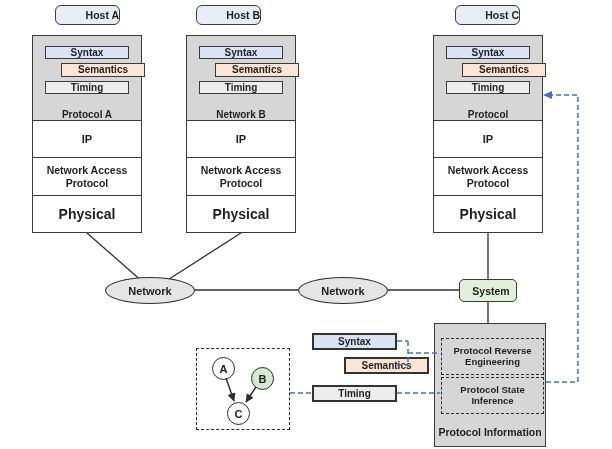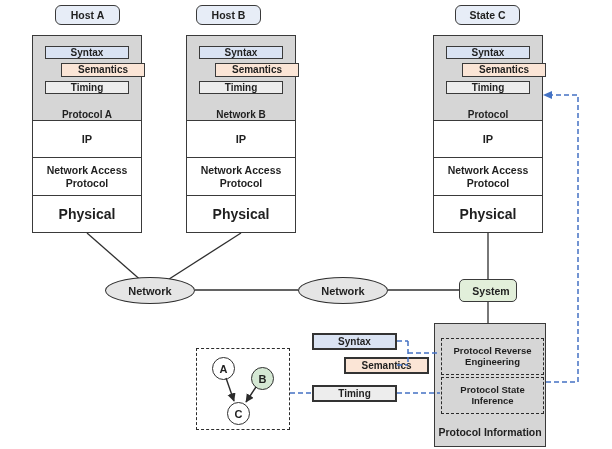--- a/index.html
+++ b/index.html
@@ -9,21 +9,21 @@
   }
   .abs{position:absolute;box-sizing:border-box;}
   svg.layer{position:absolute;left:0;top:0;pointer-events:none;}
   #lines-bottom{z-index:0;}
   #lines-top{z-index:3;}
   .z1{z-index:1;}
 
   
   .host-pill{
     width:65px;height:20px;border:1.5px solid #3a3a3a;border-radius:6px;
-    background:#e7edf7;display:flex;align-items:center;justify-content:center;
+    background:#e7edf7;display:flex;align-items:center;justify-content:flex-end;
     font-size:10.5px;font-weight:bold;
   }
   
   .stack{
     width:110px;height:198px;border:1.5px solid #3a3a3a;background:#ffffff;
     display:flex;flex-direction:column;
   }
   .proto-header{
     height:85px;background:#d6d6d6;border-bottom:1.5px solid #3a3a3a;
     display:flex;flex-direction:column;align-items:center;padding-top:10px;box-sizing:border-box;
@@ -120,21 +120,21 @@
       <div class="layer-box lb-peach">Semantics</div>
       <div class="layer-box lb-gray">Timing</div>
       <div class="proto-name">Network B</div>
     </div>
     <div class="row row-ip">IP</div>
     <div class="row row-nap">Network Access Protocol</div>
     <div class="row row-phy">Physical</div>
   </div>
 
   <div class="abs host-pill z1" style="left:455px;top:5px;">
-    <span>State C</span>
+    <span>Host C</span>
   </div>
   <div class="abs stack z1" style="left:433px;top:35px;">
     <div class="proto-header">
       <div class="layer-box lb-blue">Syntax</div>
       <div class="layer-box lb-peach">Semantics</div>
       <div class="layer-box lb-gray">Timing</div>
       <div class="proto-name">Protocol</div>
     </div>
     <div class="row row-ip">IP</div>
     <div class="row row-nap">Network Access Protocol</div>

